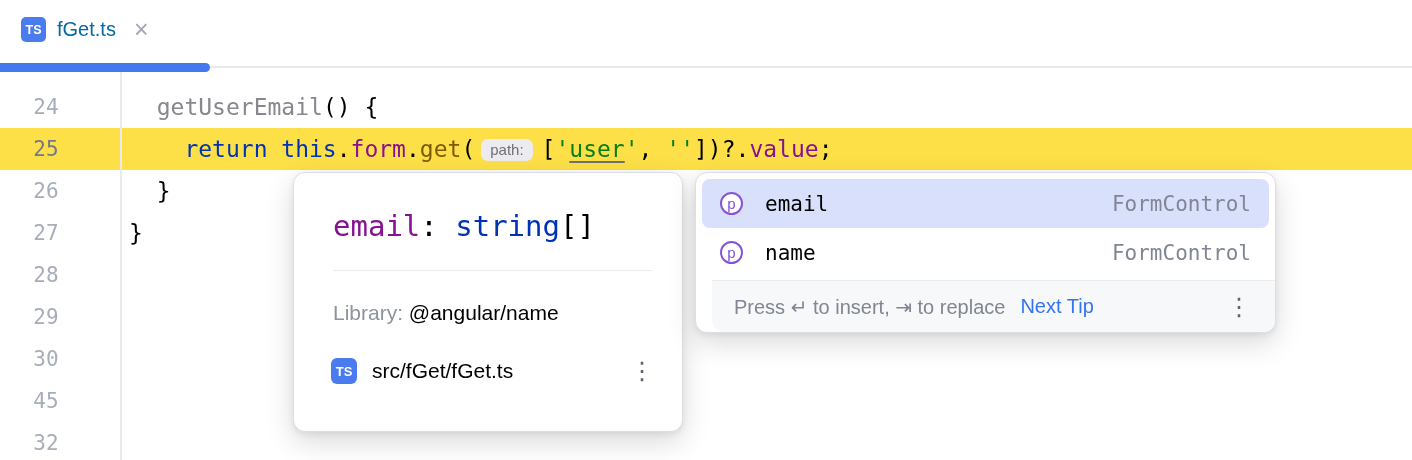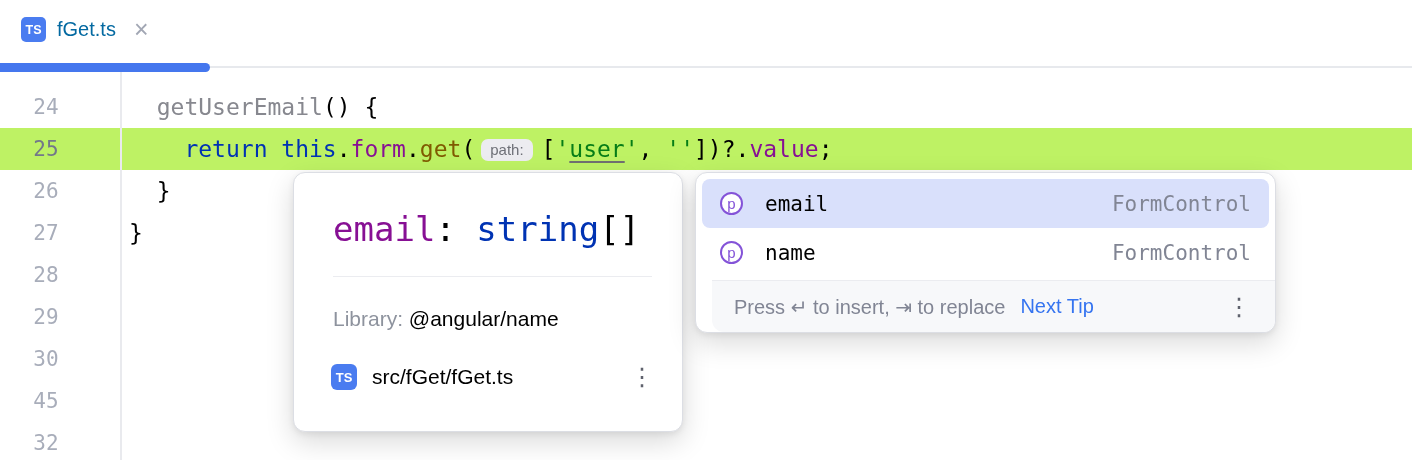--- a/index.html
+++ b/index.html
@@ -18,21 +18,21 @@
   }
   .tab-label { font-size:20px; color:#0369a1; }
   .tab-close { margin-left:7px; color:#a2a7b4; font-size:25px; line-height:1; }
   .tabbar-line { position:absolute; left:0; right:0; top:66px; height:2px; background:#e7e9ed; }
   .tab-underline { position:absolute; left:0; top:63px; width:210px; height:9px; background:#4577ee; border-radius:0 5px 5px 0; }
 
   
   .editor { position:absolute; left:0; top:72px; right:0; bottom:0; padding-top:14px; }
   .gutter-divider { position:absolute; left:120px; top:72px; bottom:0; width:2px; background:#e9eaee; }
   .row { display:flex; height:42px; align-items:center; }
-  .row.active { background:#bef264; }
+  .row.active { background:#fde047; }
   .num {
     width:120px; flex:0 0 120px; text-align:center; padding-right:28px;
     font-family:"DejaVu Sans Mono","Liberation Mono",monospace; font-size:21px; color:#a8adba;
   }
   .row.active .num { color:#73788a; }
   .code {
     white-space:pre; padding-left:9px; color:#000;
     font-family:"DejaVu Sans Mono","Liberation Mono",monospace; font-size:23px;
   }
   .tk-plain { color:#000000; }
@@ -51,21 +51,21 @@
   
   .popup {
     position:absolute; background:#fff; border:1px solid #dcdee4; border-radius:12px;
     box-shadow:0 10px 28px rgba(0,0,0,.15), 0 2px 6px rgba(0,0,0,.07); z-index:5;
   }
 
   
   .doc-popup { left:293px; top:172px; width:390px; height:260px; }
   .doc-sig {
     margin:36px 30px 0 39px; font-family:"DejaVu Sans Mono","Liberation Mono",monospace;
-    font-size:34px; white-space:pre;
+    font-size:29px; white-space:pre;
   }
   .doc-divider { height:1px; background:#ebecf0; margin:27px 30px 0 39px; }
   .doc-library { margin:30px 30px 0 39px; font-size:21px; color:#000; }
   .doc-library .lbl { color:#8e939e; }
   .doc-file { margin:33px 28px 0 37px; display:flex; align-items:center; gap:15px; font-size:21px; color:#000; }
   .ts-badge-sm {
     width:26px; height:26px; border-radius:6px; background:#4a7cf0; color:#fff;
     font-weight:bold; font-size:13px; display:flex; align-items:center; justify-content:center; flex:0 0 26px;
   }
   .kebab { margin-left:auto; color:#5f626d; font-size:24px; line-height:1; cursor:pointer; letter-spacing:0; }

